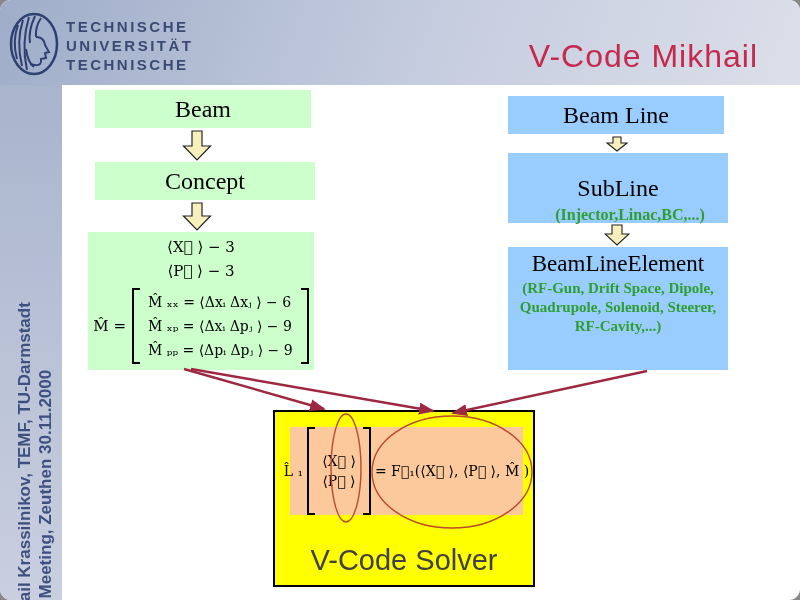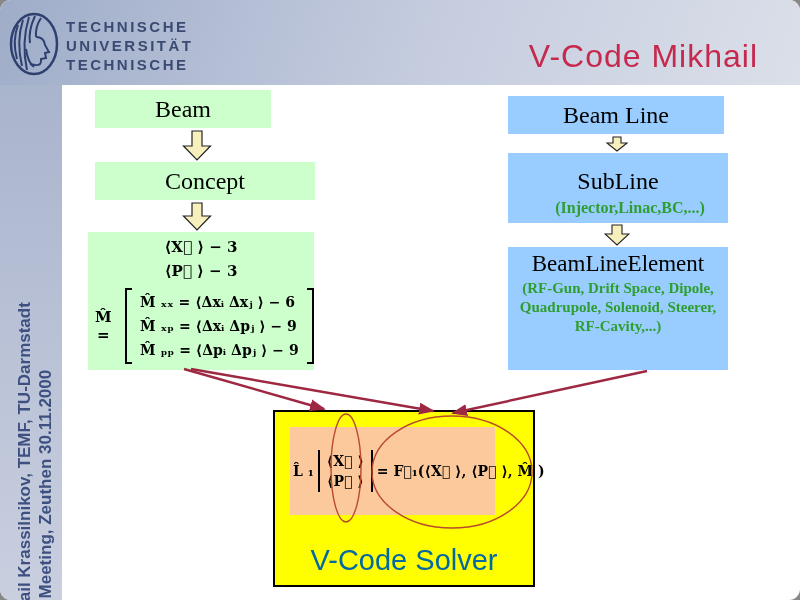--- a/index.html
+++ b/index.html
@@ -32,57 +32,57 @@
     white-space:nowrap;
   }
   
   .box{position:absolute;text-align:center;
        font-family:"Liberation Serif","DejaVu Serif",serif;color:#000;}
   .green{background:#ccffcc;}
   .blue{background:#99ccff;}
   .box .main-label{font-size:24px;}
   .green-note{color:#2f9e31;font-weight:bold;}
   
-  .beam-box{left:95px;top:90px;width:176px;height:38px;line-height:38px;}
+  .beam-box{left:95px;top:90px;width:216px;height:38px;line-height:38px;}
   .ensemble-box{left:95px;top:162px;width:220px;height:38px;line-height:38px;}
   .math-box{left:88px;top:232px;width:226px;height:138px;}
   
   .beamline-box{left:508px;top:96px;width:216px;height:38px;line-height:38px;}
-  .subline-box{left:508px;top:153px;width:220px;height:70px;padding-top:10px;box-sizing:border-box;}
+  .subline-box{left:508px;top:153px;width:220px;height:70px;padding-top:17px;box-sizing:border-box;}
   .subline-box .main-label{line-height:36px;}
   .subline-note{font-size:16px;margin-left:24px;}
   .ble-box{left:508px;top:247px;width:220px;height:123px;box-sizing:border-box;padding:2px 8px;}
   .ble-box .main-label{font-size:23px;line-height:30px;}
   .ble-note{font-size:15px;line-height:19px;}
   
-  .math{font-family:"DejaVu Serif","Liberation Serif",serif;font-weight:bold;}
+  .math{font-family:"DejaVu Serif","Liberation Serif",serif;}
   .math-box .mline{font-size:15px;margin-top:6px;}
   .matrix-wrap{display:flex;justify-content:center;align-items:center;margin-top:8px;gap:6px;}
   .matrix-lhs{font-size:15px;}
   .brk{align-self:stretch;width:6px;border:2px solid #000;}
   .brk.l{border-right:none;}
   .brk.r{border-left:none;}
   .matrix-rows{display:flex;flex-direction:column;text-align:left;padding:2px 2px;}
   .matrix-rows span{font-size:14px;line-height:24px;white-space:nowrap;}
   
   .solver-box{
     position:absolute;left:273px;top:410px;width:262px;height:177px;
     background:#ffff00;border:2px solid #000;box-sizing:border-box;
   }
   .eq-panel{
-    position:absolute;left:15px;top:15px;width:205px;height:88px;
-    background:#fbc99c;display:flex;flex-direction:column;justify-content:center;
+    position:absolute;left:15px;top:15px;width:233px;height:88px;
+    background:#fbc99c;display:flex;flex-direction:row;justify-content:center;
     gap:8px;padding:0 3px;box-sizing:border-box;
   }
   .eq-row{display:flex;align-items:center;gap:4px;font-size:14px;white-space:nowrap;}
   .vec-stack{display:flex;flex-direction:column;line-height:20px;text-align:center;padding:1px 3px;}
   .op-pad{padding:2px 14px;}
   .solver-label{
     position:absolute;left:0;right:0;bottom:8px;text-align:center;
-    font-family:"Liberation Sans",sans-serif;font-size:29px;color:#0369a1;
+    font-family:"Liberation Sans",sans-serif;font-size:29px;color:#404040;
   }
   
   .overlay{position:absolute;left:0;top:0;width:800px;height:600px;pointer-events:none;z-index:6;}
   .flow-arrow{position:absolute;z-index:2;}
 </style>
 </head>
 <body>
 
 <div class="slide">
 

